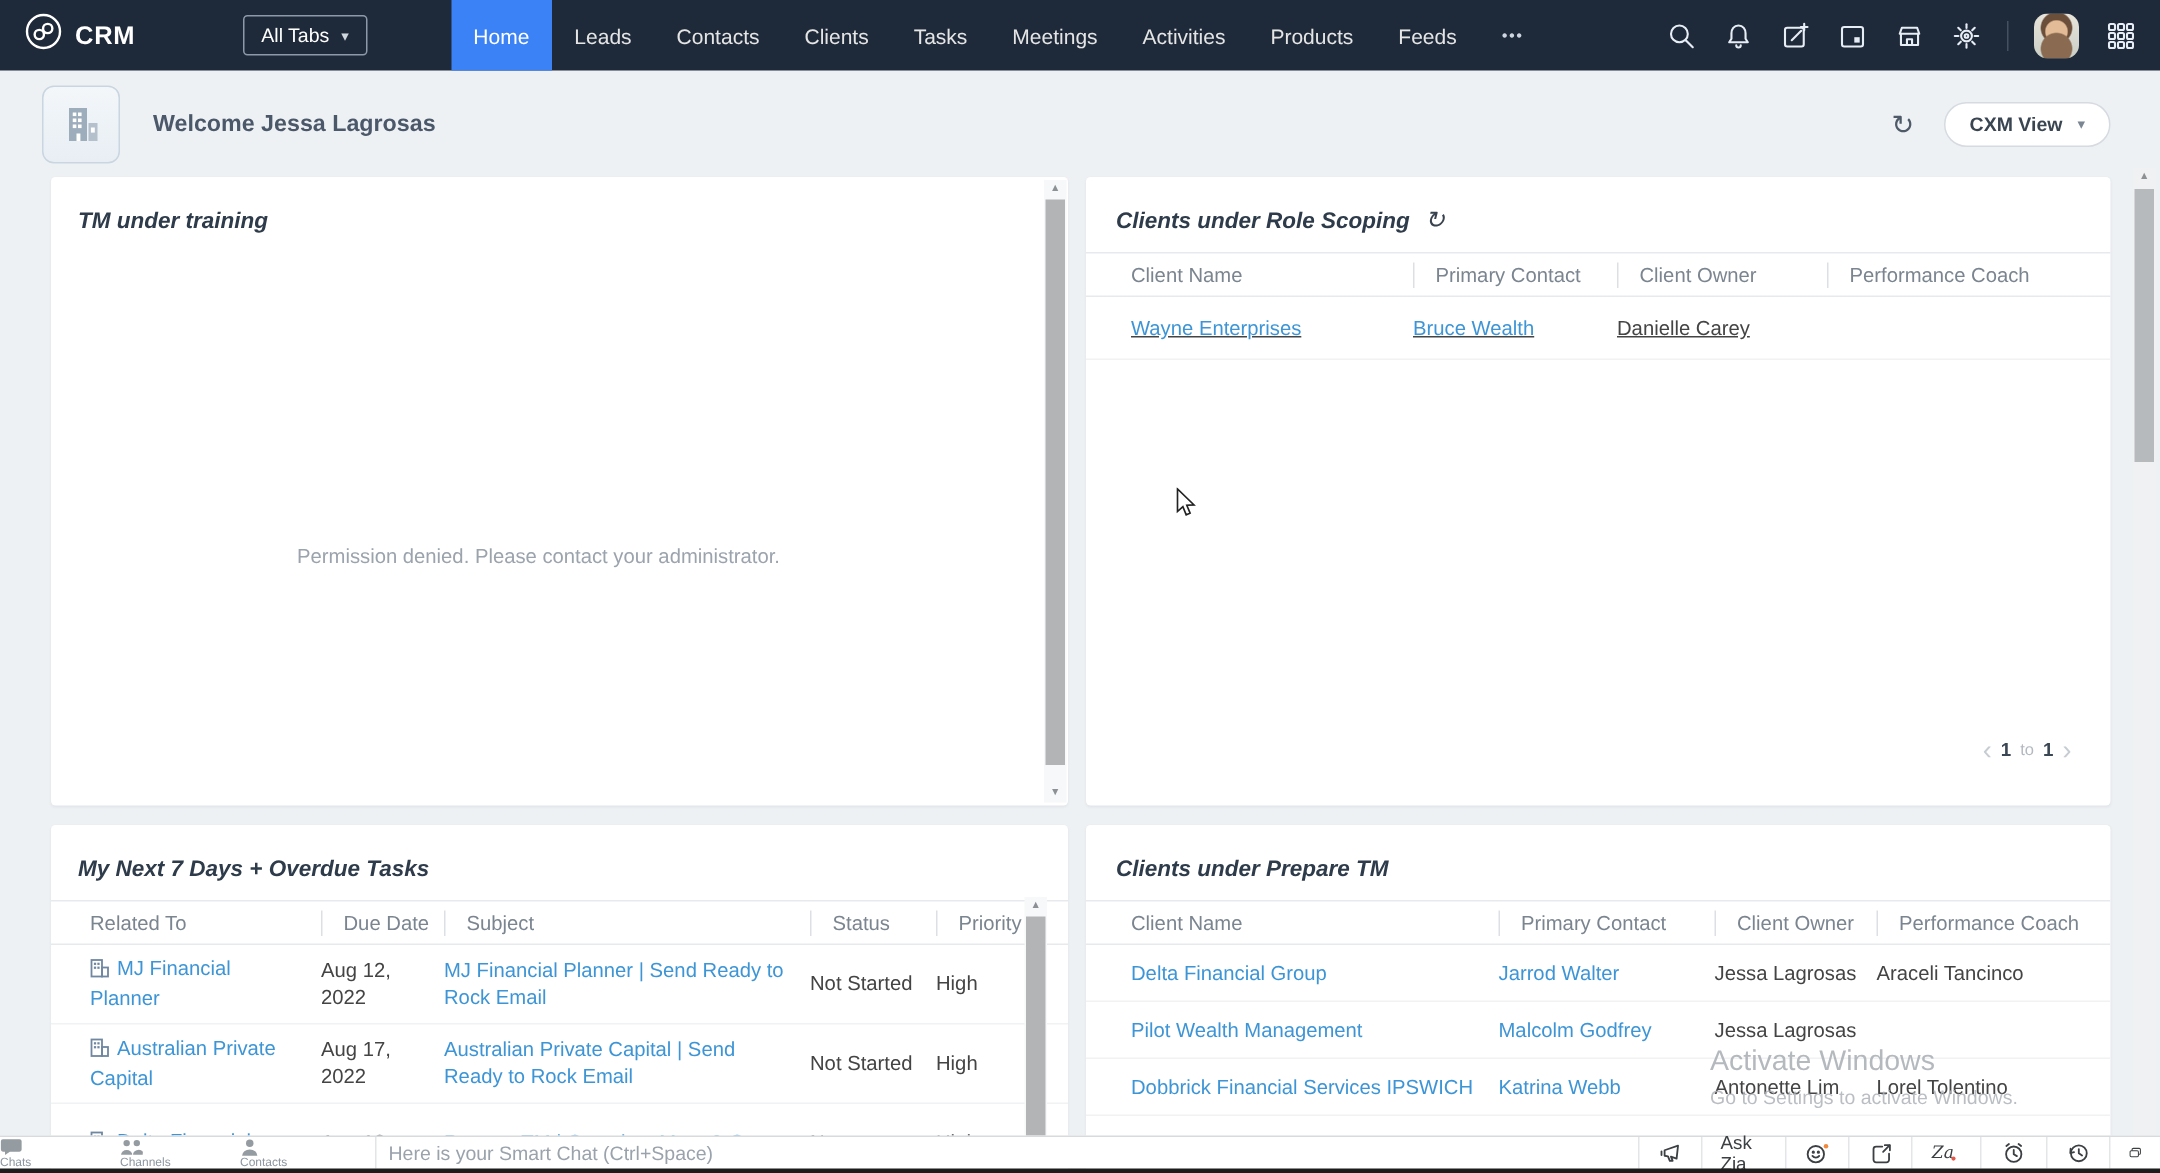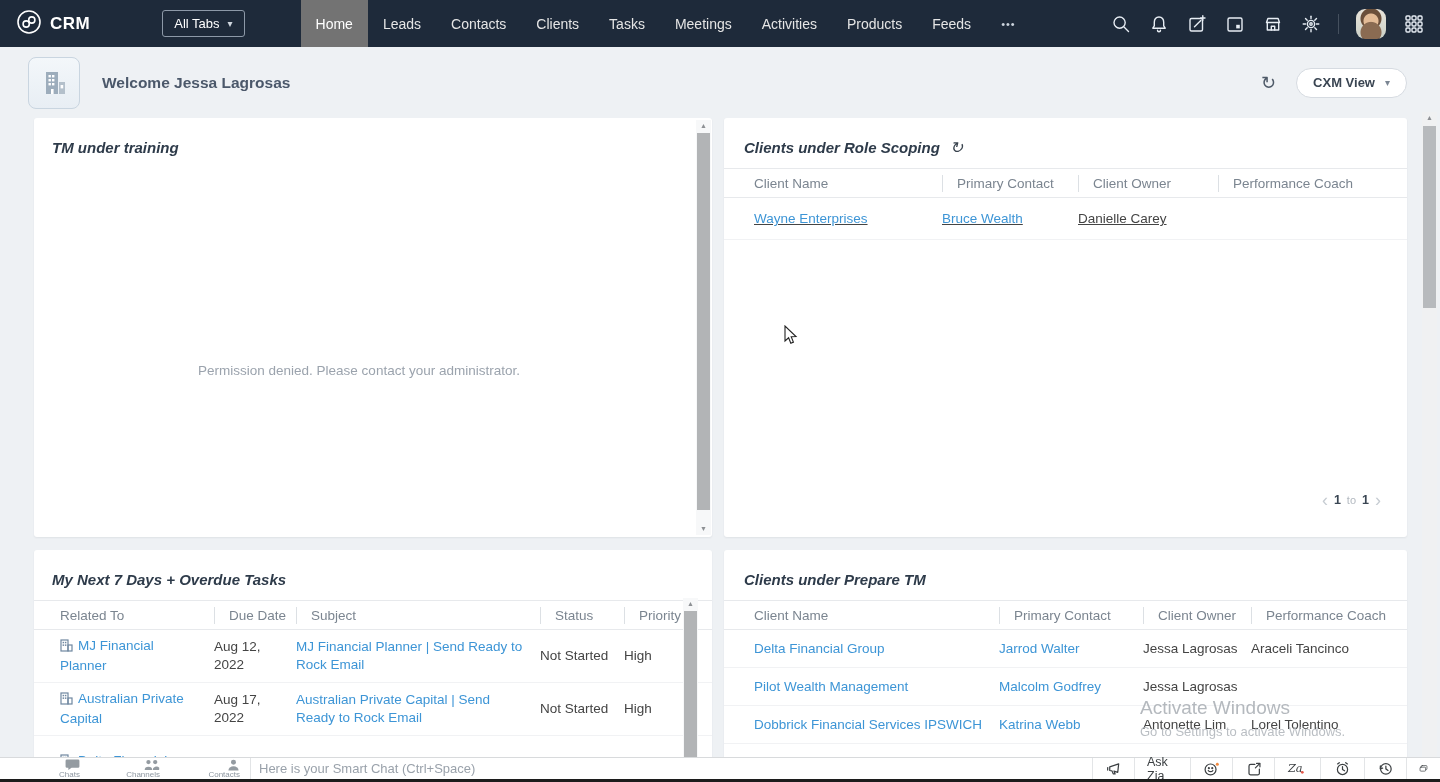--- a/index.html
+++ b/index.html
@@ -12,21 +12,21 @@
             display:flex; align-items:stretch; justify-content:space-between; z-index:9; }
   .nav-left { display:flex; align-items:center;gap:40px; }
   .brand { display:flex; align-items:center; gap:8px; padding:0 10px 0 16px; cursor:pointer; }
   .brand-text { color:#fff; font-size:17px; font-weight:bold; letter-spacing:.5px; }
   .all-tabs { margin-left:22px; margin-right:16px; background:transparent; border:1px solid #8d99a8;
               border-radius:3px; color:#fff; font-size:13px; padding:5px 11px; display:flex; align-items:center; gap:8px;
               cursor:pointer; font-family:inherit; }
   .all-tabs .caret { font-size:10px; color:#cfd6de; }
   .tabs { display:flex; align-items:stretch; height:47px; }
   .tab { display:flex; align-items:center; padding:0 15px; color:#e5e5e5; font-size:14px; text-decoration:none; cursor:pointer; }
-  .tab.active { background:#737373; color:#fff; }
+  .tab.active { background:#3b82f6; color:#fff; }
   .tab.more { font-size:11px; letter-spacing:1px; color:#cdd5de; }
   .nav-right { display:flex; align-items:center; gap:17px; padding-right:16px; }
   .nav-ic { width:21px; height:21px; display:flex; align-items:center; justify-content:center; cursor:pointer; }
   .nav-ic svg { stroke:#e7edf4; fill:none; stroke-width:1.4; stroke-linecap:round; stroke-linejoin:round; }
   .nav-divider { width:1px; height:20px; background:#45505e; }
   .avatar { width:30px; height:30px; border-radius:9px; cursor:pointer;
             background:
               radial-gradient(circle at 50% 78%, #8a6b52 0 10px, transparent 11px),
               radial-gradient(circle at 50% 40%, #e3bb96 0 7px, transparent 8px),
               radial-gradient(circle at 50% 32%, #6b4f3a 0 10px, transparent 11px),
@@ -91,21 +91,21 @@
 
   
   .watermark { position:absolute; left:1140px; top:697px; z-index:5; color:#a8adb3; opacity:.85; pointer-events:none; }
   .watermark .wm1 { font-size:19px; }
   .watermark .wm2 { font-size:13px; margin-top:5px; color:#aeb3b9; }
 
   
   .chatbar { position:absolute; left:0; bottom:3px; width:1440px; height:22px; background:#fff;
              border-top:1px solid #d8dadc; display:flex; align-items:stretch; z-index:10; }
   .bottom-strip { position:absolute; left:0; bottom:0; width:1440px; height:3px; background:#1c1c1c; z-index:11; }
-  .chat-item { width:80px; display:flex; flex-direction:column; align-items:flex-end; justify-content:center; cursor:pointer; padding-top:1px; }
+  .chat-item { width:80px; display:flex; flex-direction:column; align-items:flex-start; justify-content:center; cursor:pointer; padding-top:1px; }
   .chat-item svg { fill:#949ba1; }
   .chat-item .ci-label { font-size:8px; color:#8d96a0; margin-top:-1px; }
   .chat-divider { width:1px; background:#e2e4e6; margin-left:10px; }
   .smart-chat { flex:1; display:flex; align-items:center; padding-left:8px; font-size:13px; color:#9aa2ab; cursor:text; }
   .cb-right { display:flex; align-items:stretch; }
   .cb-cell { display:flex; align-items:center; justify-content:center; border-left:1px solid #e3e5e7; cursor:pointer; padding:0 12px; }
   .cb-cell svg { stroke:#3c4043; fill:none; stroke-width:1.3; stroke-linecap:round; stroke-linejoin:round; }
   .askzia-label { font-size:12.5px; color:#3c4043; }
 
   

